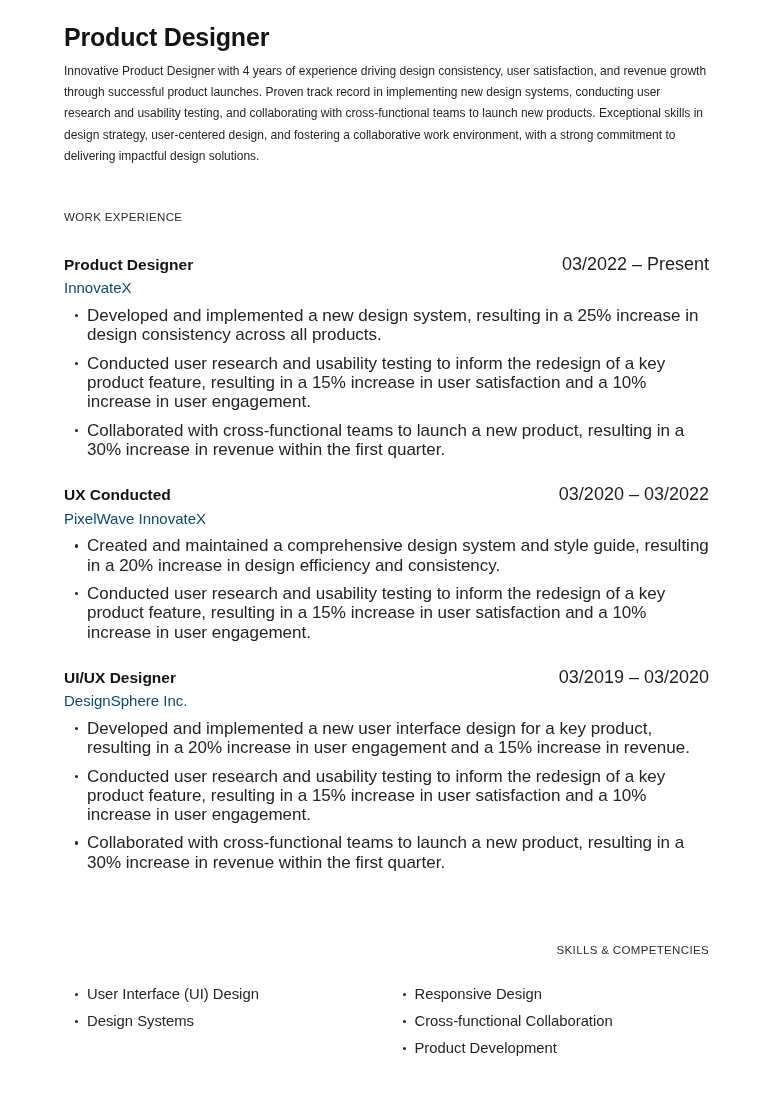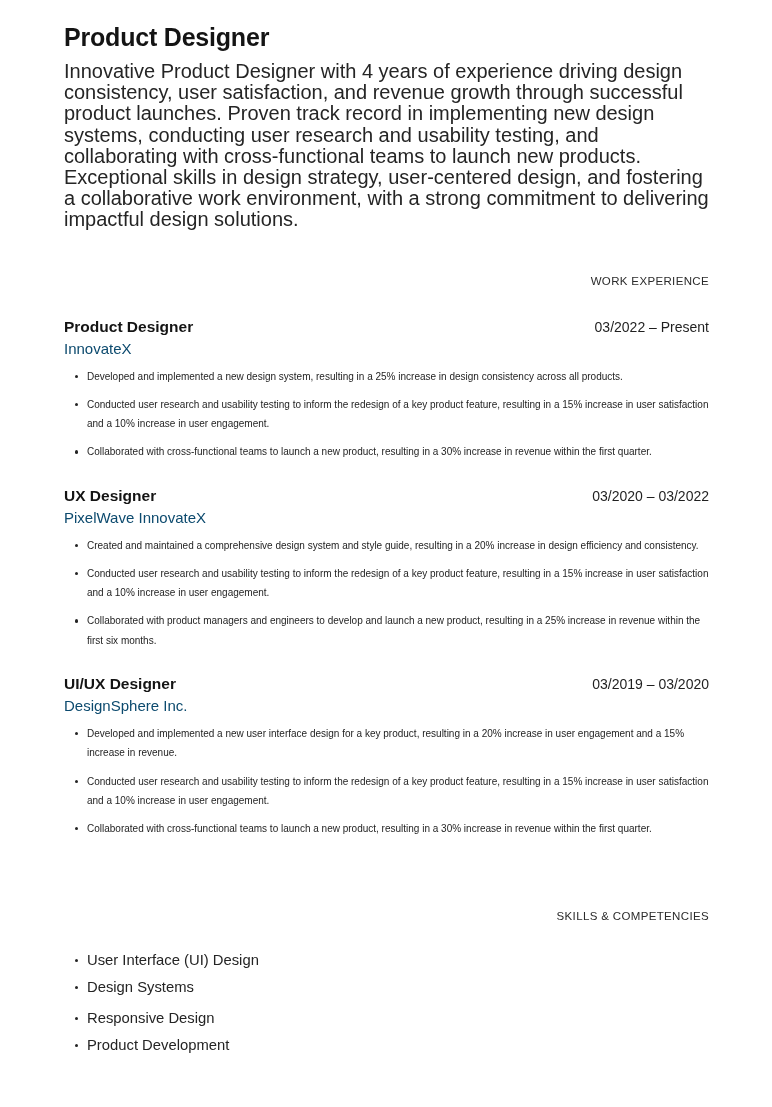--- a/index.html
+++ b/index.html
@@ -31,95 +31,94 @@
   
   .resume-title {
     font-size: 25px;
     font-weight: bold;
     letter-spacing: -0.2px;
     color: #141414;
     margin: 0 0 9px 0;
     line-height: 1.2;
   }
   .summary {
-    font-size: 20px;
+    font-size: 12px;
     line-height: 21.2px;
     color: #252525;
     margin: 0;
     text-align: left;
   }
 
   
   .section-label {
     font-size: 11.5px;
     letter-spacing: 0.35px;
     color: #2b2b2b;
     text-transform: uppercase;
     margin: 0;
   }
-  .section-work { margin-top: 44px; text-align: right; }
+  .section-work { margin-top: 44px; }
   .section-skills { margin-top: 72px; text-align: right; }
 
   
   .jobs { margin-top: 30px; }
   .job { margin-bottom: 24px; }
   .job:last-child { margin-bottom: 0; }
   .job-head {
     display: flex;
     align-items: baseline;
     justify-content: space-between;
   }
   .job-title {
     font-size: 15.5px;
     font-weight: bold;
     color: #141414;
     line-height: 1.3;
   }
   .job-date {
-    font-size: 14px;
+    font-size: 18px;
     color: #1f1f1f;
     white-space: nowrap;
     line-height: 1.3;
   }
   .job-company {
     font-size: 15px;
     color: #0c4a6e;
     line-height: 1.45;
     margin-top: 1px;
   }
   ul.bullets {
     list-style: none;
     margin: 7px 0 0 0;
     padding: 0;
   }
   ul.bullets > li {
     position: relative;
     padding-left: 23px;
-    font-size: 10px;
+    font-size: 17px;
     line-height: 19.3px;
     color: #242424;
     margin-bottom: 9px;
   }
   ul.bullets > li:last-child { margin-bottom: 0; }
   ul.bullets > li .dot {
     position: absolute;
     left: 11px;
     top: 8px;
     width: 3.2px;
     height: 3.2px;
     border-radius: 50%;
     background: #242424;
   }
 
   
   .skills-grid {
     margin-top: 29px;
     display: flex;
-    gap: 4px;
-    flex-direction: column;
+    gap: 10px;
   }
   .skills-col {
     width: 322px;
     box-sizing: border-box;
   }
   .skills-col ul {
     list-style: none;
     margin: 0;
     padding: 0;
   }
@@ -162,28 +161,27 @@
         <div class="job-company">InnovateX</div>
         <ul class="bullets">
           <li><span class="dot"></span><span>Developed and implemented a new design system, resulting in a 25% increase in design consistency across all products.</span></li>
           <li><span class="dot"></span><span>Conducted user research and usability testing to inform the redesign of a key product feature, resulting in a 15% increase in user satisfaction and a 10% increase in user engagement.</span></li>
           <li><span class="dot"></span><span>Collaborated with cross-functional teams to launch a new product, resulting in a 30% increase in revenue within the first quarter.</span></li>
         </ul>
       </div>
 
       <div class="job">
         <div class="job-head">
-          <div class="job-title">UX Designer</div>
+          <div class="job-title">UX Conducted</div>
           <div class="job-date">03/2020 – 03/2022</div>
         </div>
         <div class="job-company">PixelWave InnovateX</div>
         <ul class="bullets">
           <li><span class="dot"></span><span>Created and maintained a comprehensive design system and style guide, resulting in a 20% increase in design efficiency and consistency.</span></li>
           <li><span class="dot"></span><span>Conducted user research and usability testing to inform the redesign of a key product feature, resulting in a 15% increase in user satisfaction and a 10% increase in user engagement.</span></li>
-          <li><span class="dot"></span><span>Collaborated with product managers and engineers to develop and launch a new product, resulting in a 25% increase in revenue within the first six months.</span></li>
         </ul>
       </div>
 
       <div class="job">
         <div class="job-head">
           <div class="job-title">UI/UX Designer</div>
           <div class="job-date">03/2019 – 03/2020</div>
         </div>
         <div class="job-company">DesignSphere Inc.</div>
         <ul class="bullets">
@@ -200,19 +198,20 @@
     <div class="skills-grid">
       <div class="skills-col">
         <ul>
           <li><span class="dot"></span><span>User Interface (UI) Design</span></li>
           <li><span class="dot"></span><span>Design Systems</span></li>
         </ul>
       </div>
       <div class="skills-col">
         <ul>
           <li><span class="dot"></span><span>Responsive Design</span></li>
+          <li><span class="dot"></span><span>Cross-functional Collaboration</span></li>
           <li><span class="dot"></span><span>Product Development</span></li>
         </ul>
       </div>
     </div>
 
   </div>
 </div>
 
 </body></html>

